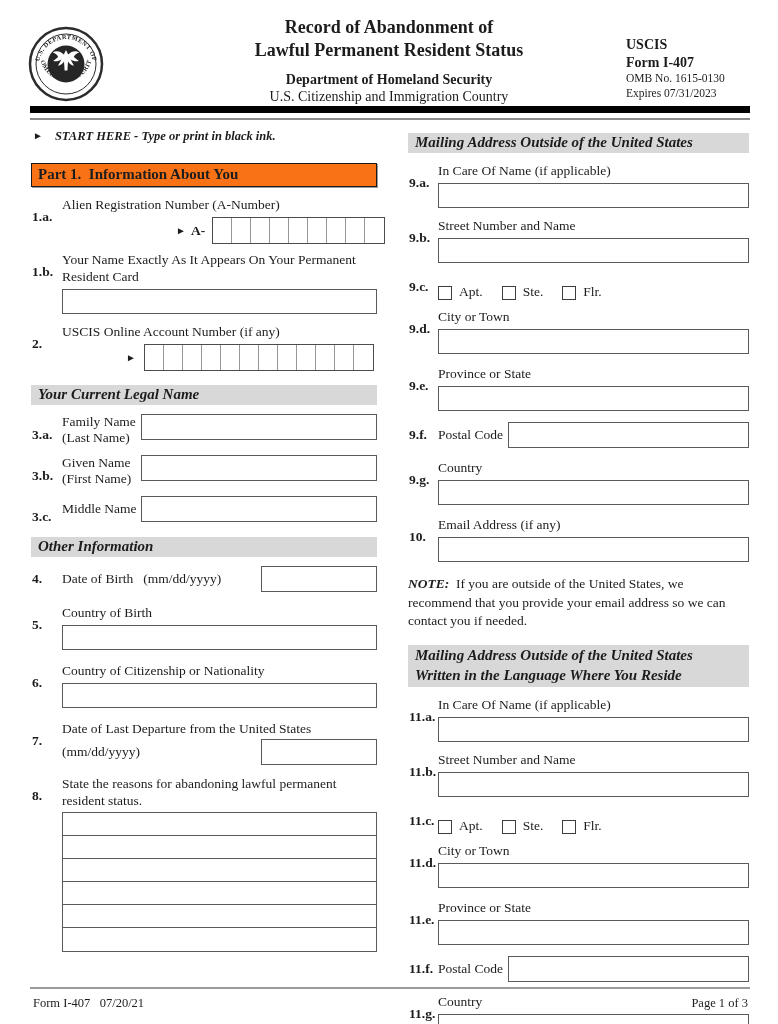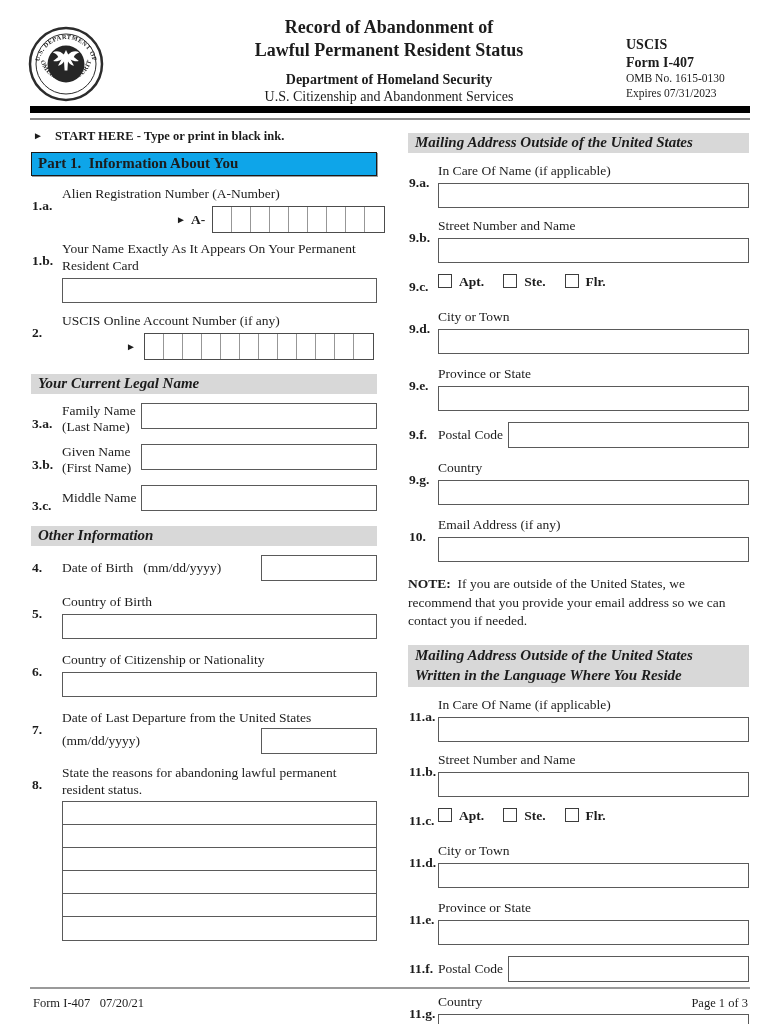--- a/index.html
+++ b/index.html
@@ -20,25 +20,25 @@
   .form-block { position:absolute; left:626px; top:36px; width:130px; }
   .fb-bold  { font-weight:bold; font-size:14px; line-height:1.25; }
   .fb-small { font-size:11.5px; line-height:1.3; }
   .black-bar { position:absolute; left:30px; top:106px; width:720px; height:7px; background:#000; }
   .gray-rule { position:absolute; left:30px; top:118px; width:720px; height:2px; background:#8b8b8b; }
 
   
   .col-left  { position:absolute; left:31px;  top:127px; width:346px; }
   .col-right { position:absolute; left:408px; top:133px; width:341px; }
 
-  .start-here { font-weight:bold; font-size:12.5px; margin:2px 0 8px 2px; }
+  .start-here { font-weight:bold; font-size:12.5px; margin:2px 0 19px 2px;font-style:italic; }
   .start-here .arrow { font-size:10px; margin-right:12px; position:relative; top:-1px; }
 
   .part-heading {
-    border:1px solid #1a1a1a; background:#0ea5e9; font-weight:bold; font-size:15px;
+    border:1px solid #1a1a1a; background:#f97316; font-weight:bold; font-size:15px;
     padding:2px 6px 3px; margin-bottom:9px; box-shadow:1px 1px 0 #9b9b9b;
   }
   .sec-heading {
     background:#d8d8d8; font-weight:bold; font-style:italic; font-size:15px;
     padding:1px 7px 2px; margin:14px 0 9px;
   }
   .sec-heading .hline { line-height:1.32; }
 
   .field { position:relative; margin-bottom:7px; font-size:13.5px; }
   .fnum  { position:absolute; left:1px; top:13px; font-weight:bold; font-size:13.5px; }
@@ -71,26 +71,26 @@
   .abox.postal { left:100px; }
   .abox.unit   { left:195px; }
 
   
   .lined-box { margin-left:31px; margin-top:3px; border:1px solid #5a5a5a; background:#fff; }
   .lined-box .bline { height:23px; border-bottom:1px solid #5a5a5a; }
   .lined-box .bline:last-child { border-bottom:none; }
 
   
   .cb-row { position:relative; height:26px; font-size:13.5px; }
-  .cb-group { margin-left:30px; display:flex; align-items:flex-start; height:26px;font-weight:bold; }
+  .cb-group { margin-left:30px; display:flex; align-items:flex-end; height:26px; }
   .cbx { width:14px; height:14px; border:1px solid #3d3d3d; background:#fff; display:inline-block; margin-right:7px; flex:0 0 auto; }
   .cb-label { margin-right:19px; }
 
   .note { font-size:13.5px; line-height:1.38; margin:13px 0 12px; }
-  .note b { font-weight:bold; }
+  .note b { font-weight:bold;font-style:italic; }
 
   
   .footer-rule { position:absolute; left:30px; top:987px; width:720px; height:2px; background:#9a9a9a; }
   .footer-left  { position:absolute; left:33px;  top:996px; font-size:12.5px; }
   .footer-right { position:absolute; right:30px; top:996px; font-size:12.5px; }
 </style>
 </head>
 <body>
 
 <div class="page">
@@ -109,21 +109,21 @@
       <textPath href="#sealBot" startOffset="50%" text-anchor="middle">HOMELAND SECURITY</textPath>
     </text>
     <circle cx="38" cy="38" r="18.5" fill="#262626"></circle>
     <path fill="#ffffff" d="M38 24 l2.2 4.6 c3-3.4 7.8-4.4 11-2.2 c-2.6 0.6-4.6 2.4-5.4 4.6 l5 4 c-3 0.6-6 0-8.2-1.6 l3.4 6.4 c-2.6-0.6-4.8-2.2-6-4.4 l-0.6 9.2 h-2.8 l-0.6-9.2 c-1.2 2.2-3.4 3.8-6 4.4 l3.4-6.4 c-2.2 1.6-5.2 2.2-8.2 1.6 l5-4 c-0.8-2.2-2.8-4-5.4-4.6 c3.2-2.2 8-1.2 11 2.2 z"></path>
   </svg>
 
   <div class="title-block">
     <div class="title-line">Record of Abandonment of</div>
     <div class="title-line">Lawful Permanent Resident Status</div>
     <div class="dept-line">Department of Homeland Security</div>
-    <div class="agency-line">U.S. Citizenship and Abandonment Services</div>
+    <div class="agency-line">U.S. Citizenship and Immigration Country</div>
   </div>
 
   <div class="form-block">
     <div class="fb-bold">USCIS</div>
     <div class="fb-bold">Form I-407</div>
     <div class="fb-small">OMB No. 1615-0130</div>
     <div class="fb-small">Expires 07/31/2023</div>
   </div>
 
   <div class="black-bar"></div>

